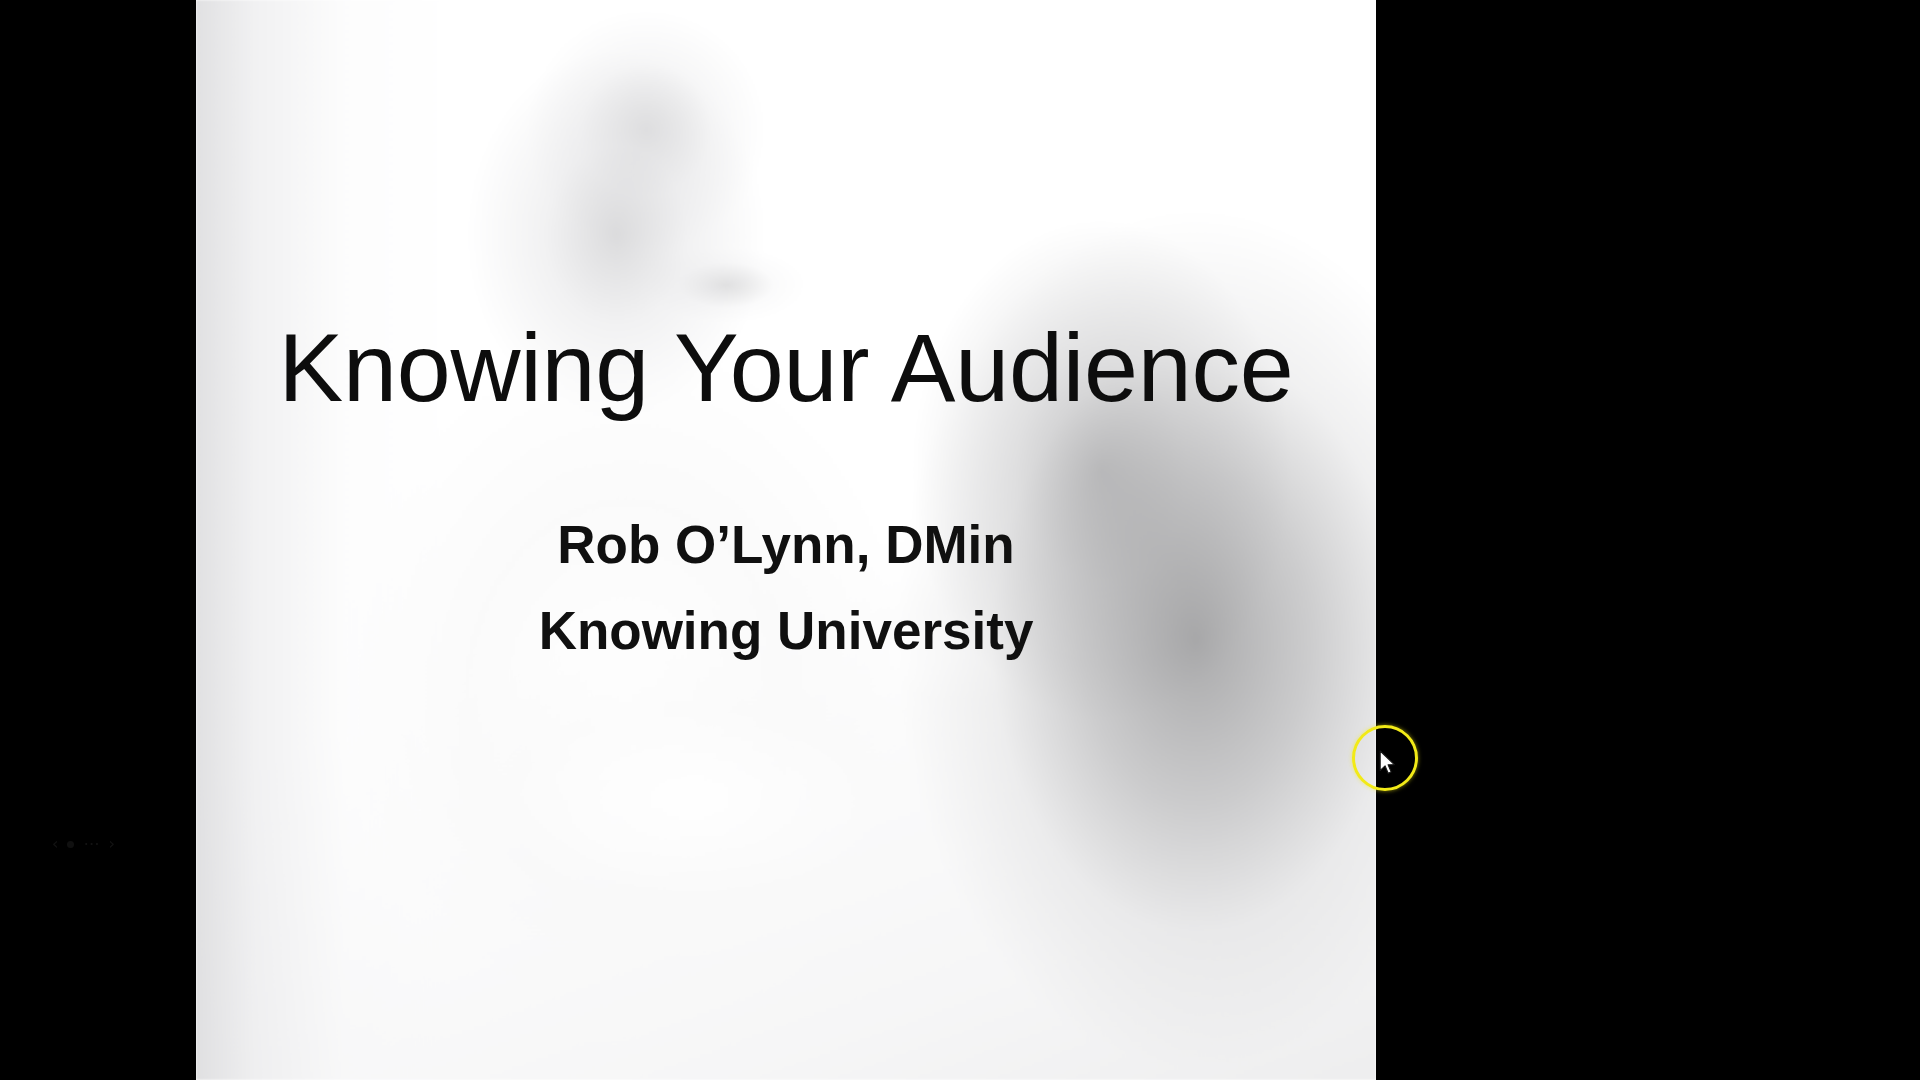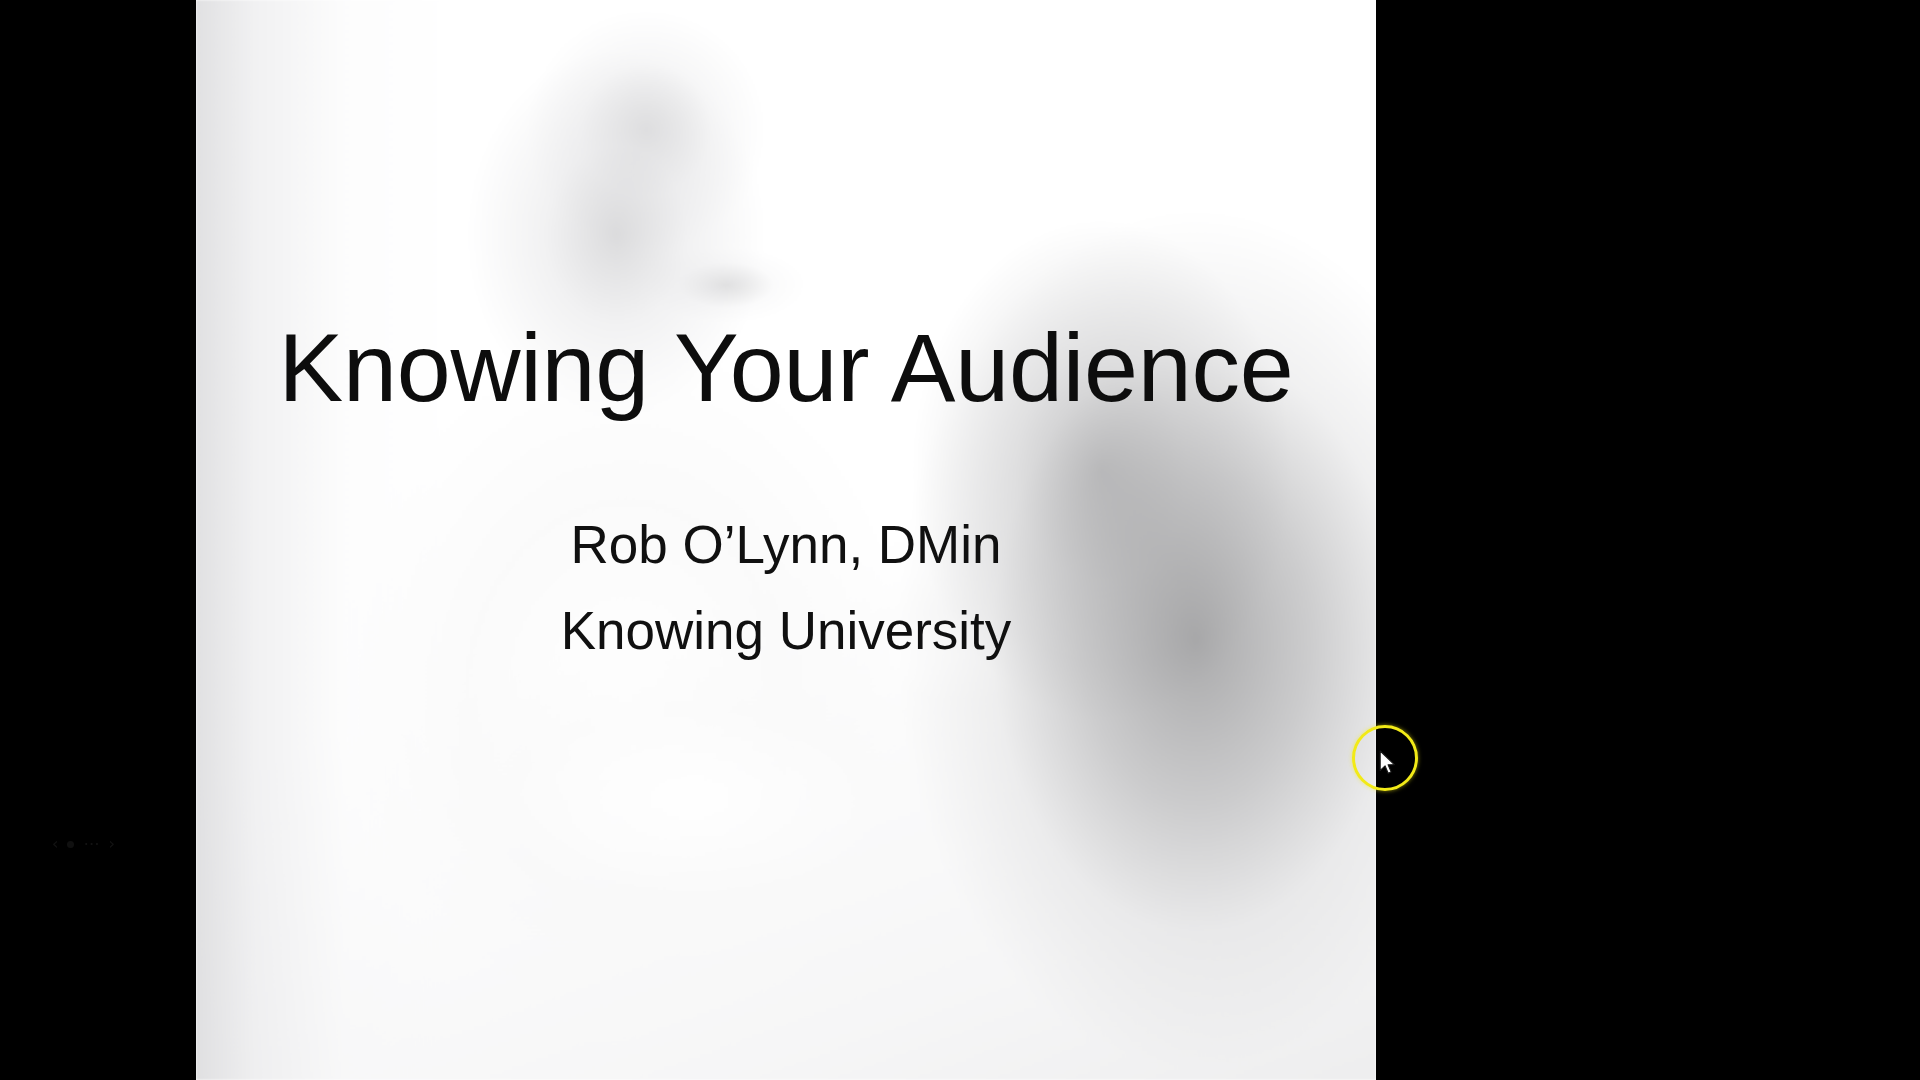--- a/index.html
+++ b/index.html
@@ -147,21 +147,21 @@
     position: absolute;
     left: 0;
     top: 502px;
     width: 1180px;
     text-align: center;
   }
 
   .subtitle-line {
     font-family: "Liberation Sans", sans-serif;
     font-size: 53px;
-    font-weight: 400;
+    font-weight: 700;
     color: #101010;
     line-height: 1.62;
     white-space: nowrap;
   }
 
   
   #presenter-controls {
     position: absolute;
     left: 52px;
     bottom: 228px;

